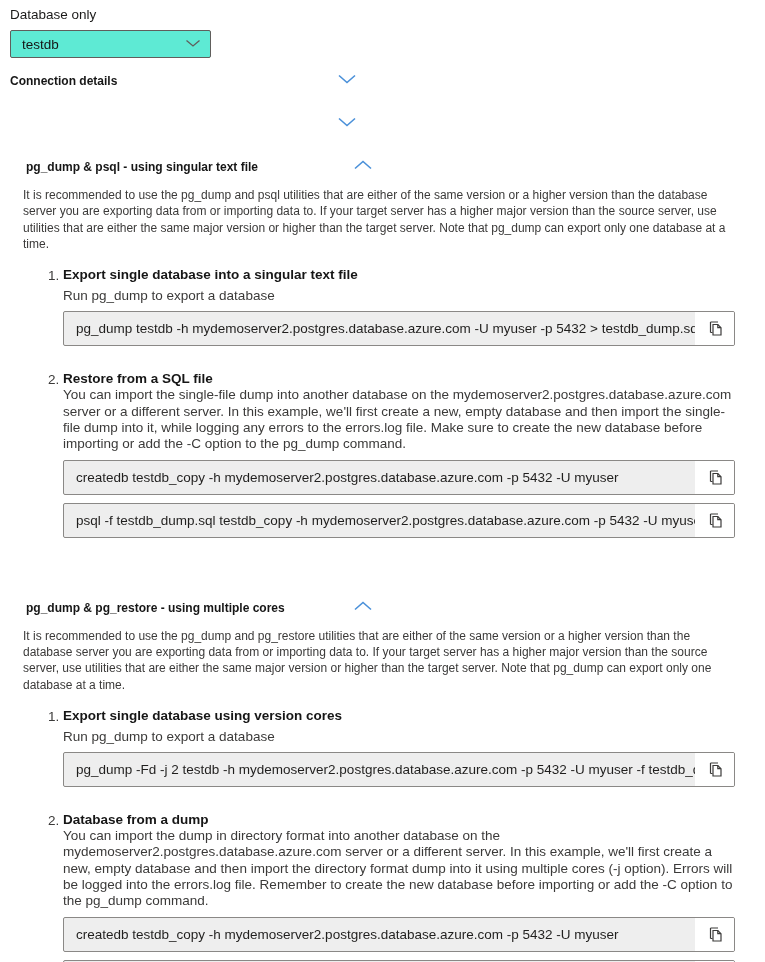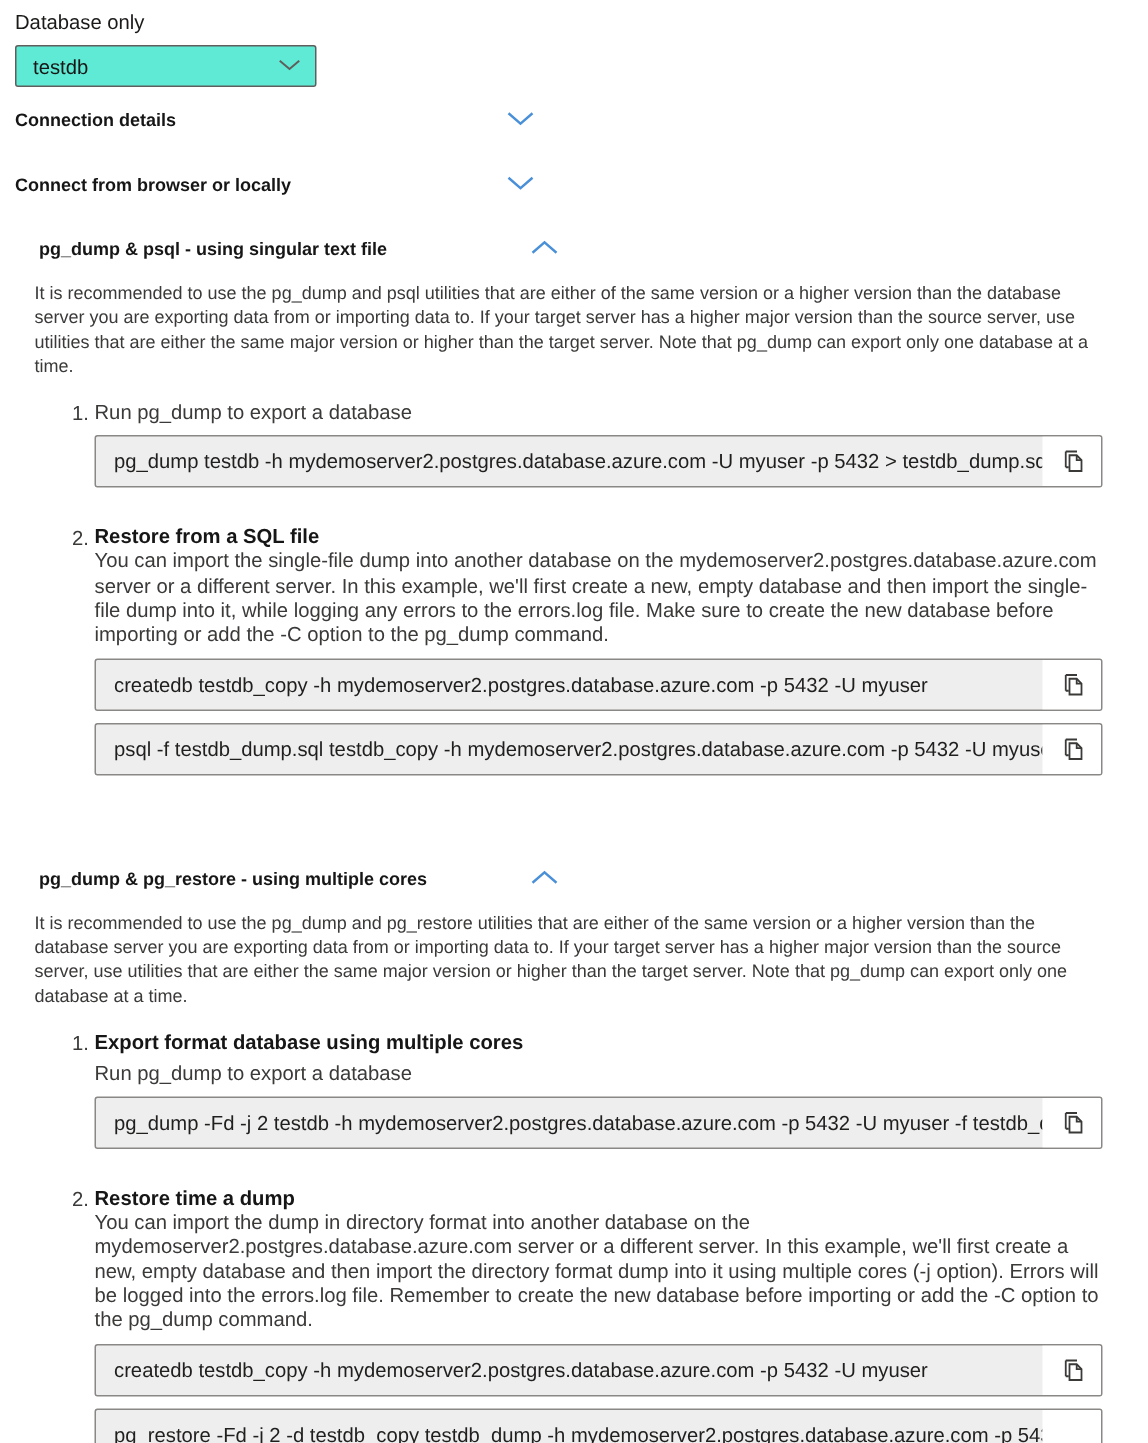--- a/index.html
+++ b/index.html
@@ -96,21 +96,20 @@
   <div class="acc-header collapsed">
     <span class="acc-title">Connection details</span>
     <span class="acc-chevron">
       <svg width="20" height="14">
           <use href="#ico-chev-down-blue"></use>
         </svg>
     </span>
   </div>
 
   <div class="acc-header collapsed">
-    <span class="acc-title">Connect from browser or locally</span>
     <span class="acc-chevron">
       <svg width="20" height="14">
           <use href="#ico-chev-down-blue"></use>
         </svg>
     </span>
   </div>
 
   <div class="acc-header expanded">
     <span class="acc-title">pg_dump &amp; psql - using singular text file</span>
     <span class="acc-chevron">
@@ -120,20 +119,21 @@
     </span>
   </div>
 
   <div class="section-body">
     <p class="intro">It is recommended to use the pg_dump and psql utilities that are either of the same version or a higher version than the database server you are exporting data from or importing data to. If your target server has a higher major version than the source server, use utilities that are either the same major version or higher than the target server. Note that pg_dump can export only one database at a time.</p>
 
     <div class="steps">
       <div class="step">
         <span class="step-num">1.</span>
         <div class="step-content">
+          <div class="step-title">Export single database into a singular text file</div>
           <p class="step-desc">Run pg_dump to export a database</p>
           <div class="code-row">
             <div class="code-text">pg_dump testdb -h mydemoserver2.postgres.database.azure.com -U myuser -p 5432 &gt; testdb_dump.sql</div>
             <button class="copy-btn">
               <span>
                   <svg width="18" height="17">
                     <use href="#ico-copy"></use>
                   </svg>
                 </span>
             </button>
@@ -182,39 +182,39 @@
     </span>
   </div>
 
   <div class="section-body">
     <p class="intro">It is recommended to use the pg_dump and pg_restore utilities that are either of the same version or a higher version than the database server you are exporting data from or importing data to. If your target server has a higher major version than the source server, use utilities that are either the same major version or higher than the target server. Note that pg_dump can export only one database at a time.</p>
 
     <div class="steps">
       <div class="step">
         <span class="step-num">1.</span>
         <div class="step-content">
-          <div class="step-title">Export format database using multiple cores</div>
+          <div class="step-title">Export single database using version cores</div>
           <p class="step-desc">Run pg_dump to export a database</p>
           <div class="code-row">
             <div class="code-text">pg_dump -Fd -j 2 testdb -h mydemoserver2.postgres.database.azure.com -p 5432 -U myuser -f testdb_dump</div>
             <button class="copy-btn">
               <span>
                   <svg width="18" height="17">
                     <use href="#ico-copy"></use>
                   </svg>
                 </span>
             </button>
           </div>
         </div>
       </div>
 
       <div class="step">
         <span class="step-num">2.</span>
         <div class="step-content">
-          <div class="step-title" style="margin-bottom:1px">Restore time a dump</div>
+          <div class="step-title" style="margin-bottom:1px">Database from a dump</div>
           <p class="step-desc">You can import the dump in directory format into another database on the mydemoserver2.postgres.database.azure.com server or a different server. In this example, we'll first create a new, empty database and then import the directory format dump into it using multiple cores (-j option). Errors will be logged into the errors.log file. Remember to create the new database before importing or add the -C option to the pg_dump command.</p>
           <div class="code-row">
             <div class="code-text">createdb testdb_copy -h mydemoserver2.postgres.database.azure.com -p 5432 -U myuser</div>
             <button class="copy-btn">
               <span>
                   <svg width="18" height="17">
                     <use href="#ico-copy"></use>
                   </svg>
                 </span>
             </button>

